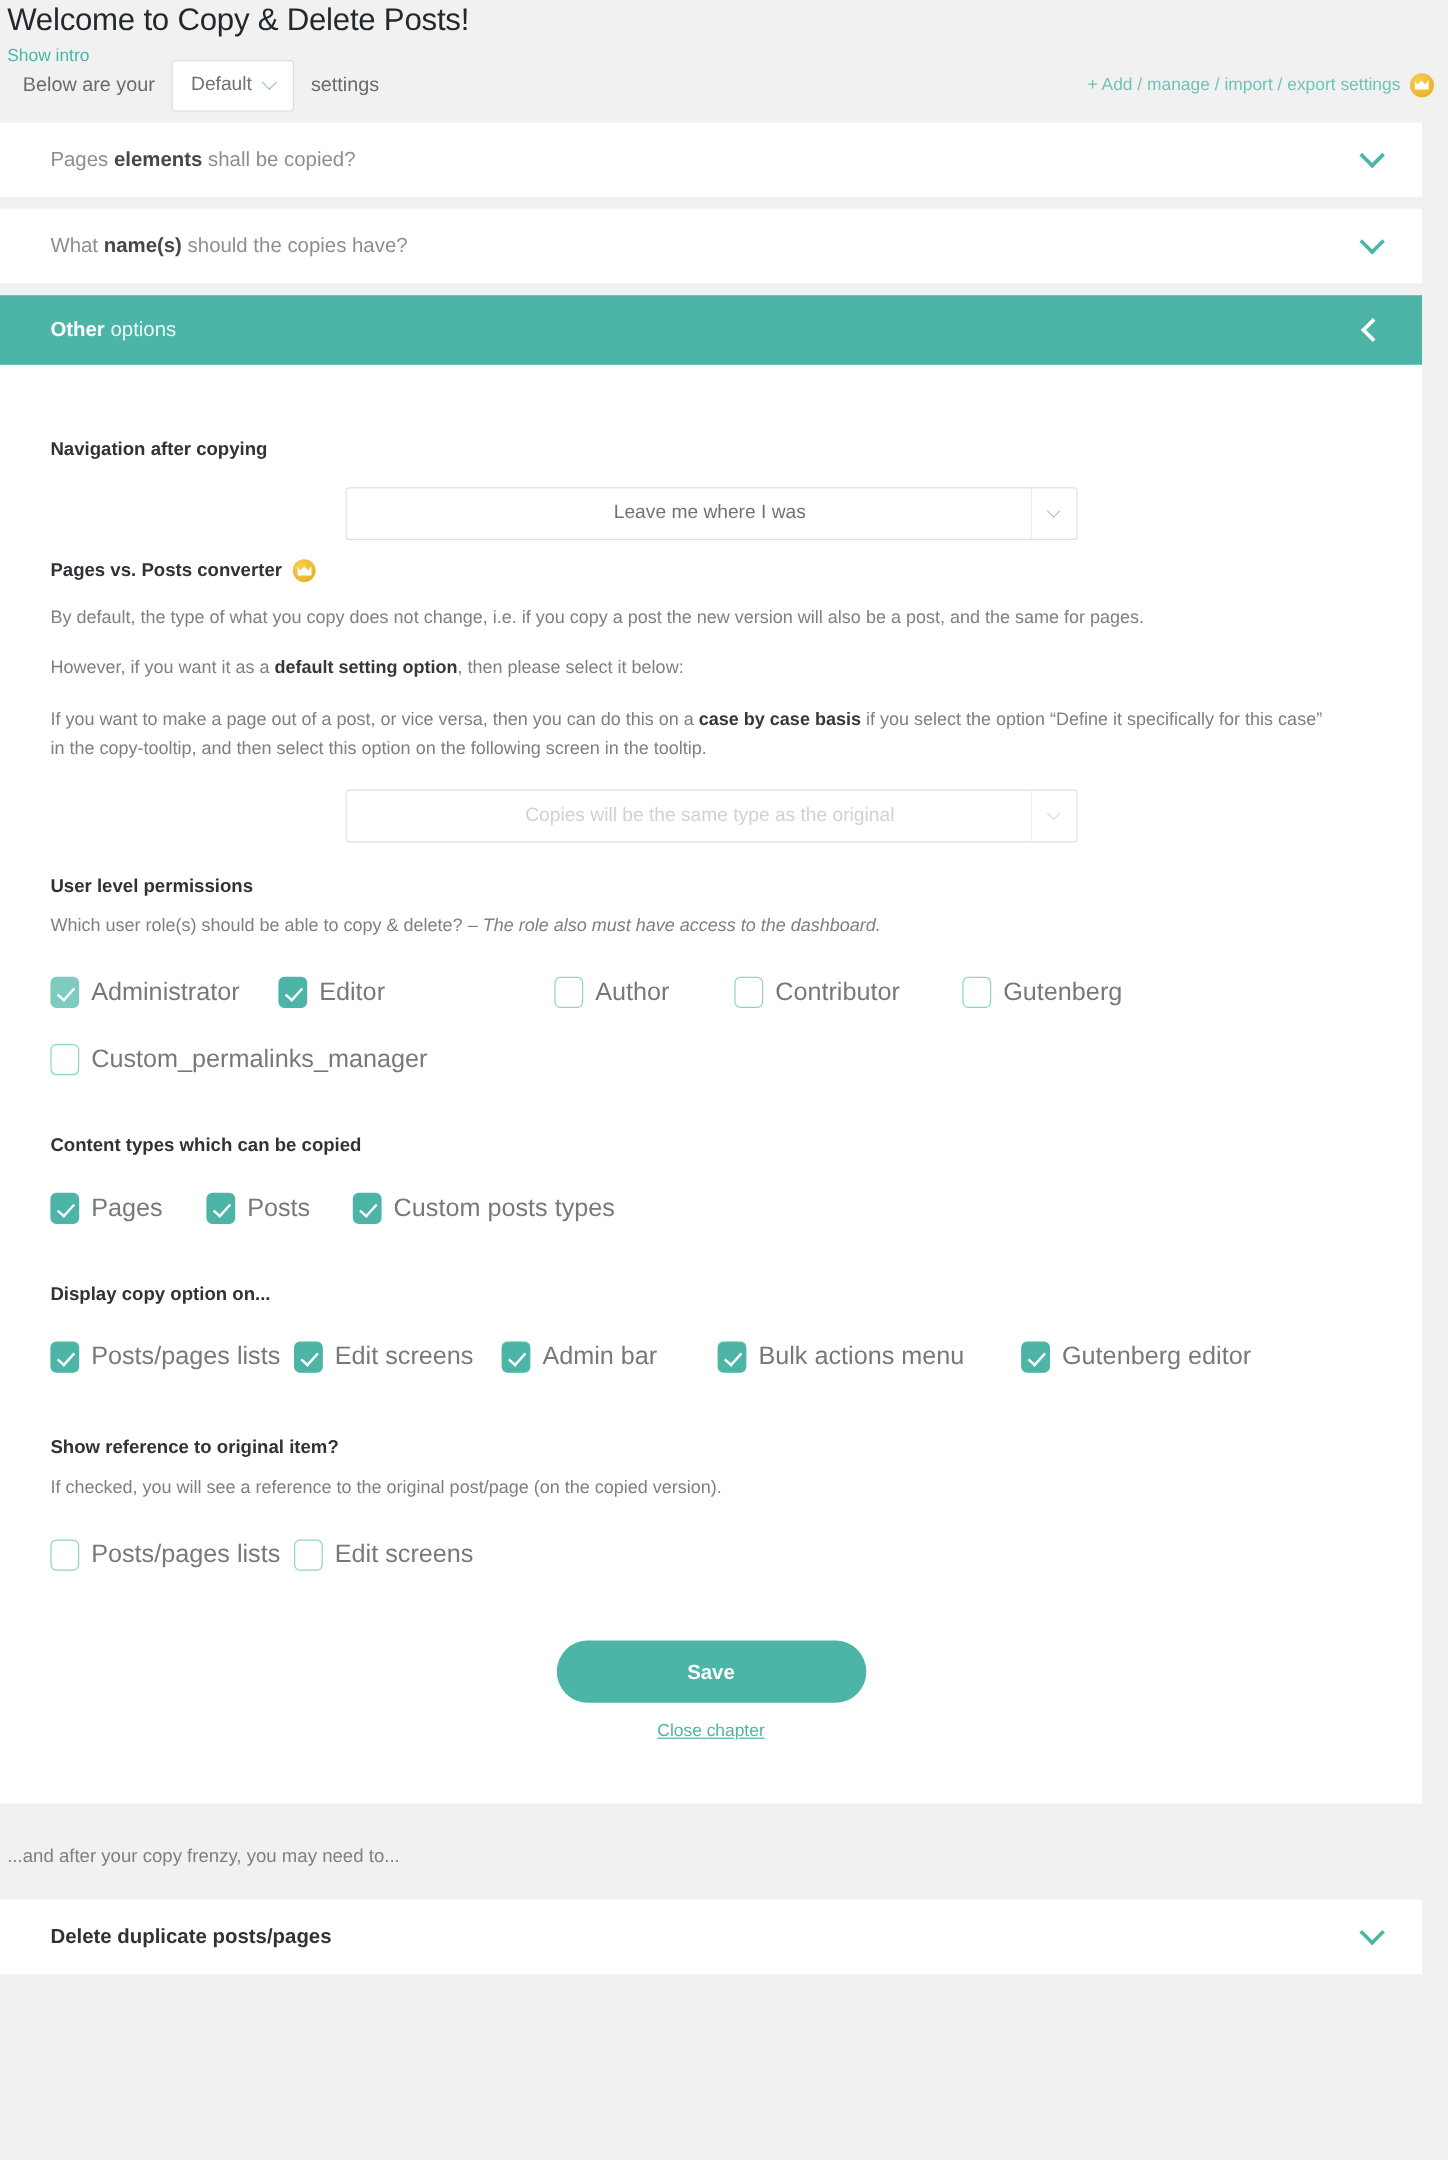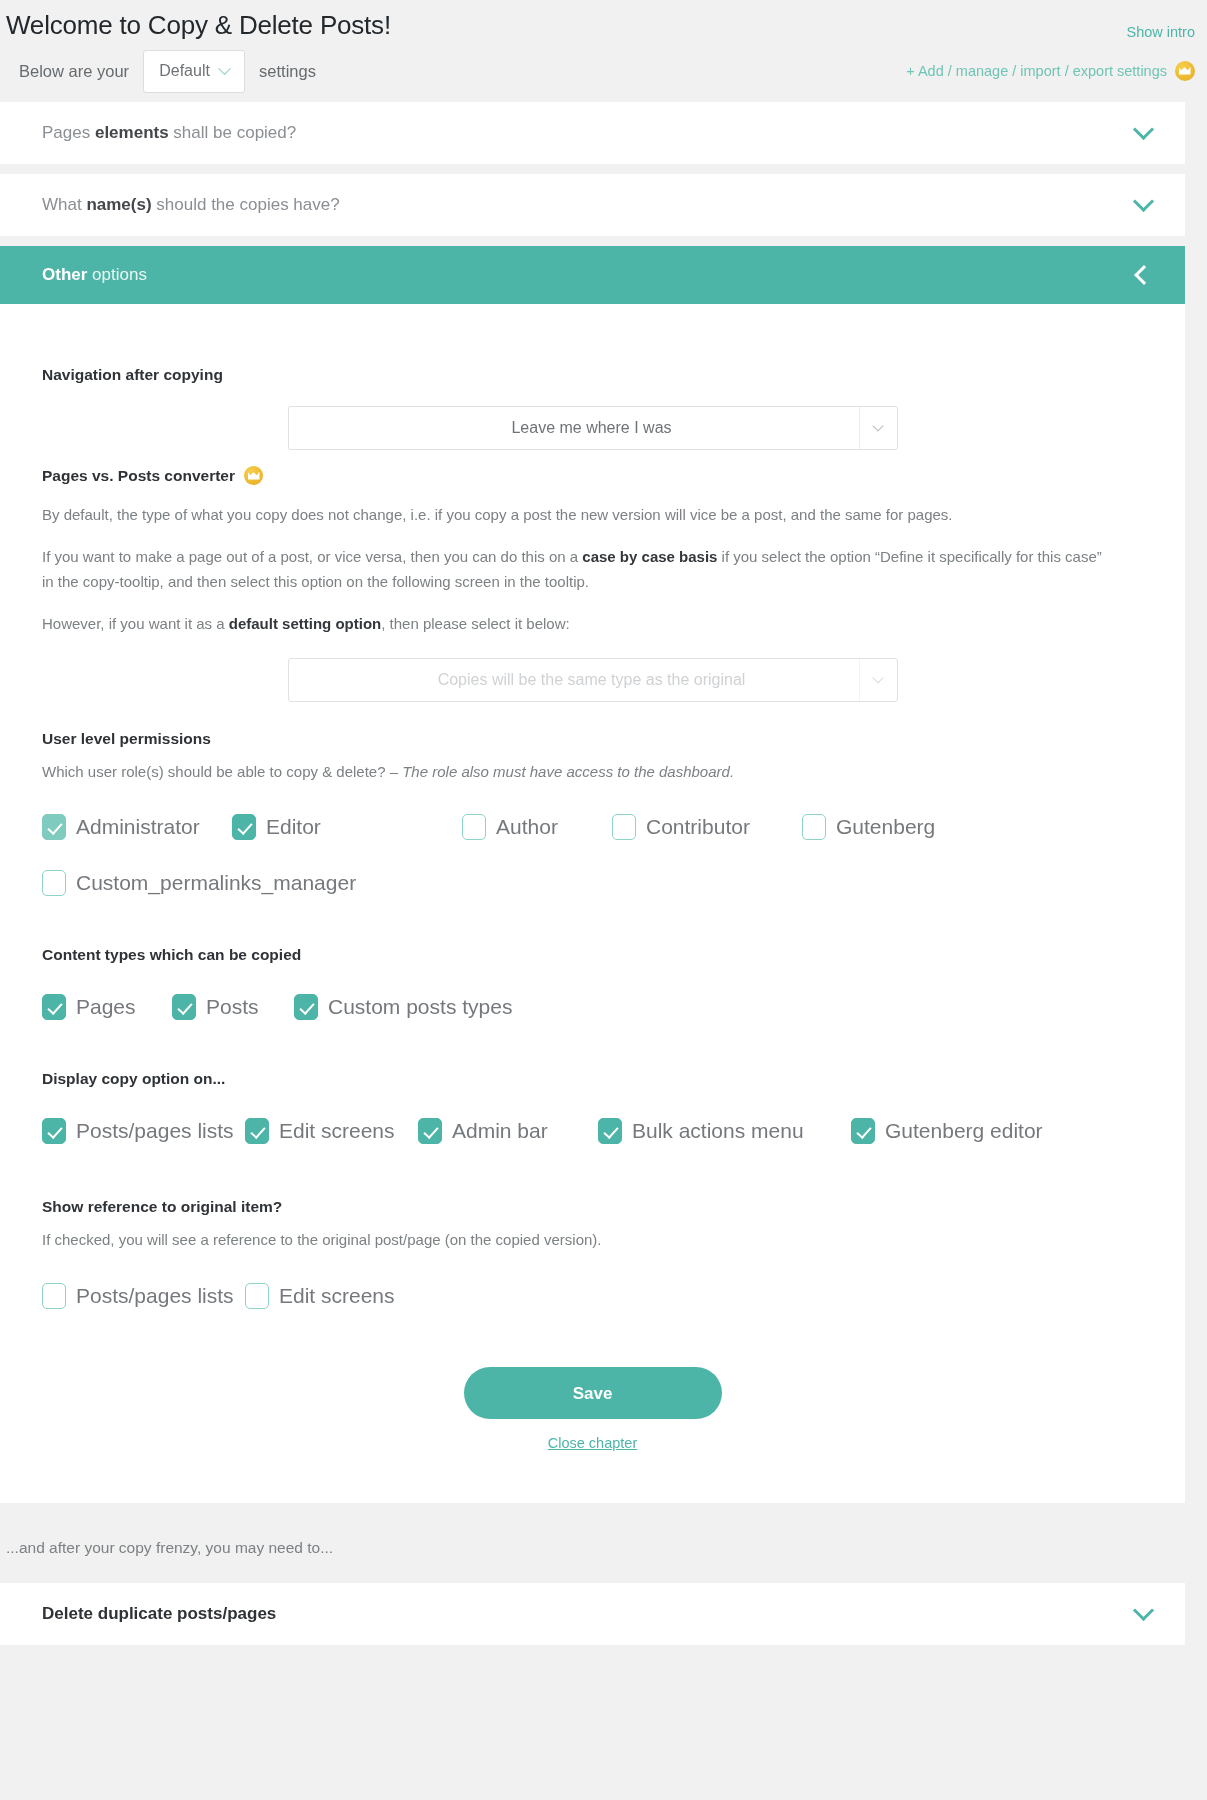--- a/index.html
+++ b/index.html
@@ -17,24 +17,25 @@
   }
 
   
   .topbar {
     position: relative;
     padding: 0 0 0 0;
     background: #f1f1f1;
   }
   .welcome-row {
     display: flex;
-    align-items: flex-end;
+    align-items: flex-start;
     justify-content: space-between;
     padding: 0px 12px 0 6px;
     height: 40px;
+    flex-direction: column;
   }
   .welcome-title {
     font-size: 26px;
     color: #23282d;
     font-weight: 400;
     line-height: 30px;
     letter-spacing: -0.2px;
     margin: 0;
     padding-top: 1px;
   }
@@ -372,23 +373,23 @@
         <span class="fs-arrow">
             <i class="arrow-v"></i>
           </span>
       </div>
     </div>
 
     <div class="field-label">
       <span>Pages vs. Posts converter</span>
       <span class="crown"></span>
     </div>
-    <p class="para">By default, the type of what you copy does not change, i.e. if you copy a post the new version will vice be a post, and the same for pages.</p>
+    <p class="para">By default, the type of what you copy does not change, i.e. if you copy a post the new version will also be a post, and the same for pages.</p>
+    <p class="para"><span>However, if you want it as a </span><b>default setting option</b><span>, then please select it below:</span></p>
     <p class="para"><span>If you want to make a page out of a post, or vice versa, then you can do this on a </span><b>case by case basis</b><span> if you select the option “Define it specifically for this case” in the copy-tooltip, and then select this option on the following screen in the tooltip.</span></p>
-    <p class="para"><span>However, if you want it as a </span><b>default setting option</b><span>, then please select it below:</span></p>
 
     <div class="select-wrap">
       <div class="fake-select placeholder">
         <span class="fs-value">Copies will be the same type as the original</span>
         <span class="fs-arrow">
             <i class="arrow-v"></i>
           </span>
       </div>
     </div>
 

